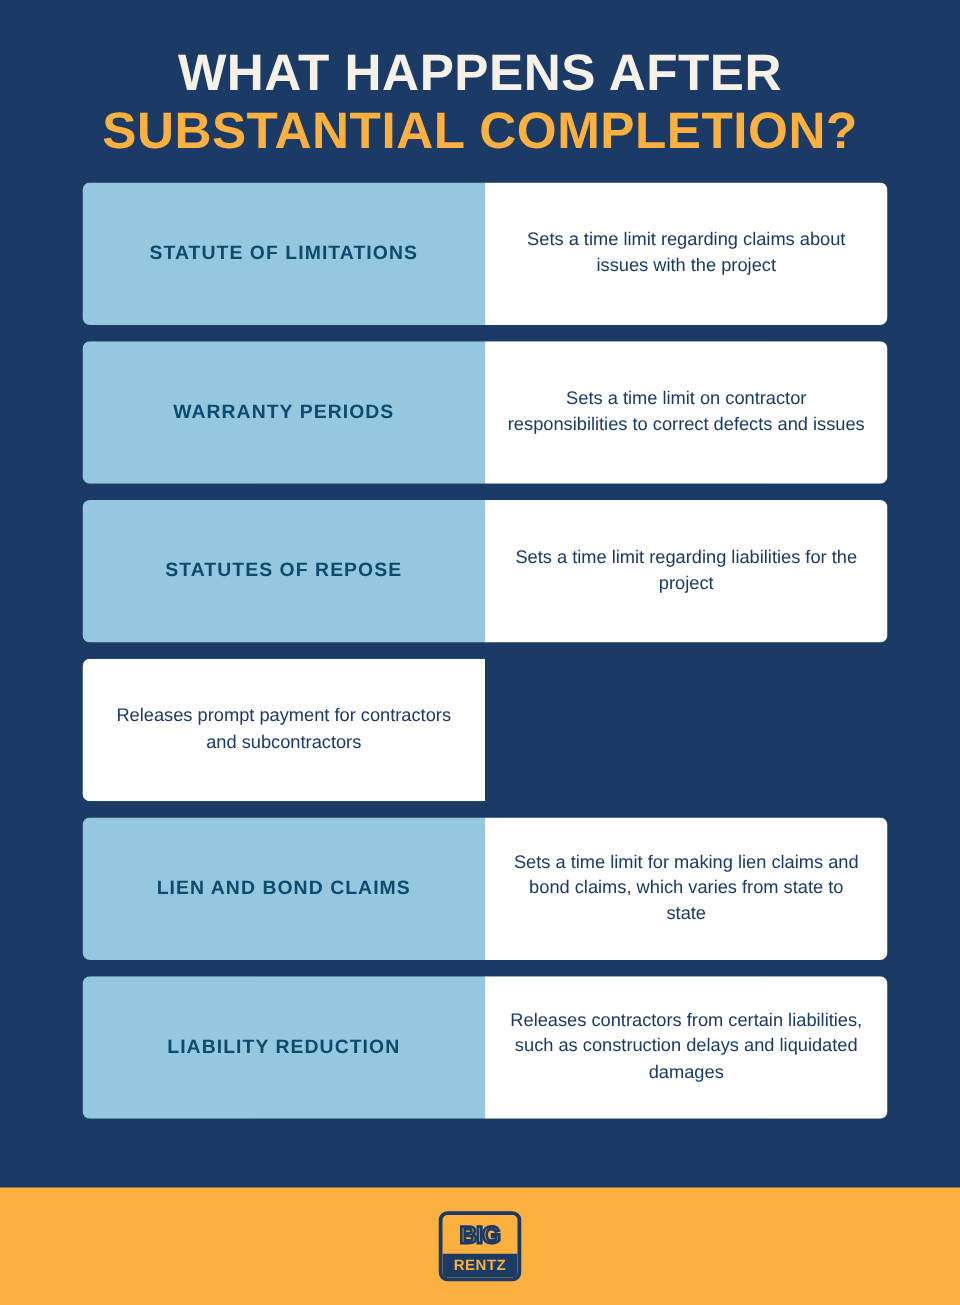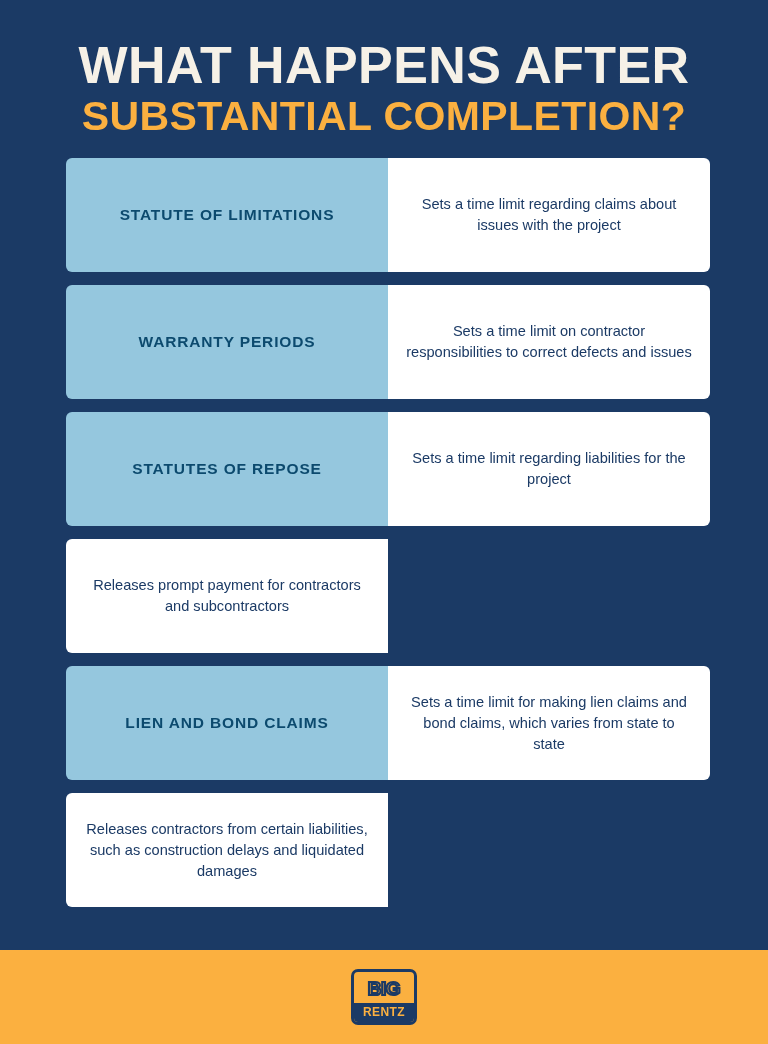--- a/index.html
+++ b/index.html
@@ -28,21 +28,21 @@
   
   .title-block {
     padding-top: 36px;
     padding-bottom: 18px;
     text-align: center;
   }
 
   .title-line {
     display: block;
     font-weight: 700;
-    font-size: 52px;
+    font-size: 41px;
     line-height: 1.12;
     letter-spacing: 0.4px;
     text-transform: uppercase;
     font-stretch: condensed;
   }
 
   .title-line-1 { color: #f6f1e7; }
   .title-line-2 { color: #fbb040; font-size: 41px; }
 
   
@@ -180,20 +180,21 @@
     </div>
 
     <div class="row">
       <div class="row-label">LIEN AND BOND CLAIMS</div>
       <div class="row-desc">
         <span>Sets a time limit for making lien claims and bond claims, which varies from state to state</span>
       </div>
     </div>
 
     <div class="row">
+      <div class="row-label">LIABILITY REDUCTION</div>
       <div class="row-desc">
         <span>Releases contractors from certain liabilities, such as construction delays and liquidated damages</span>
       </div>
     </div>
 
   </div>
 
   <div class="spacer"></div>
 
   <div class="footer">

